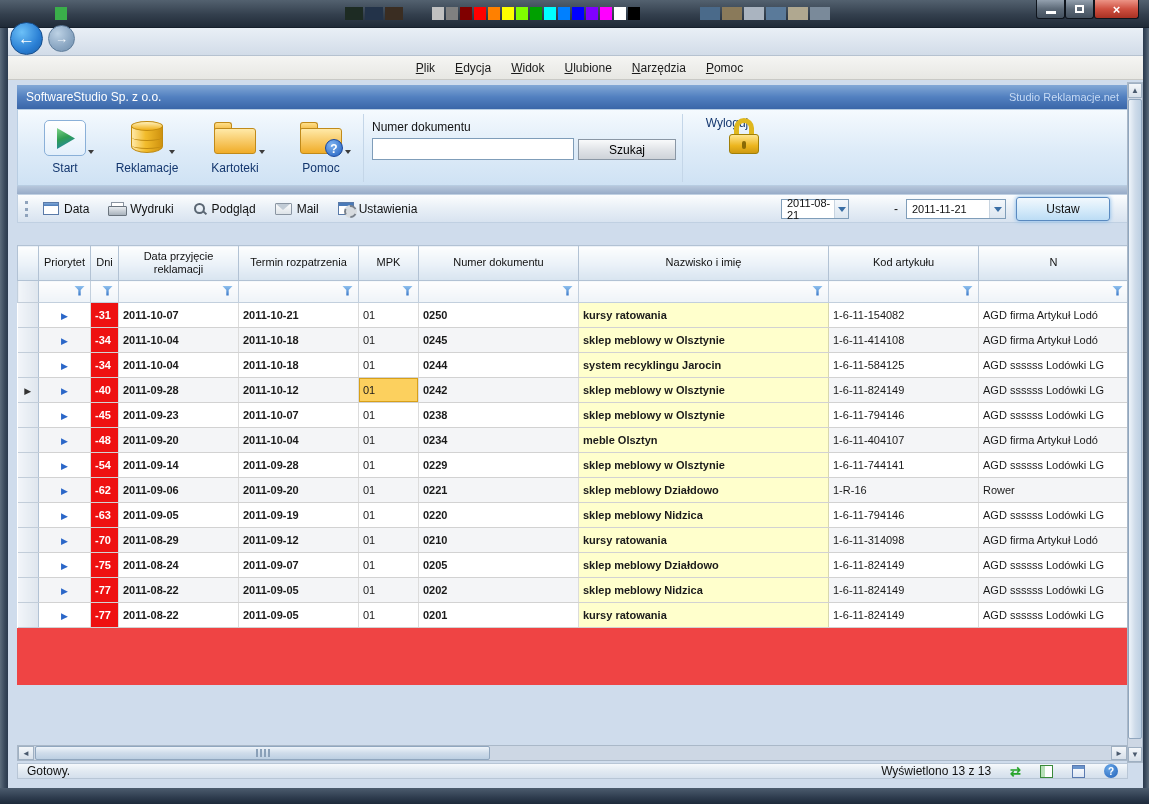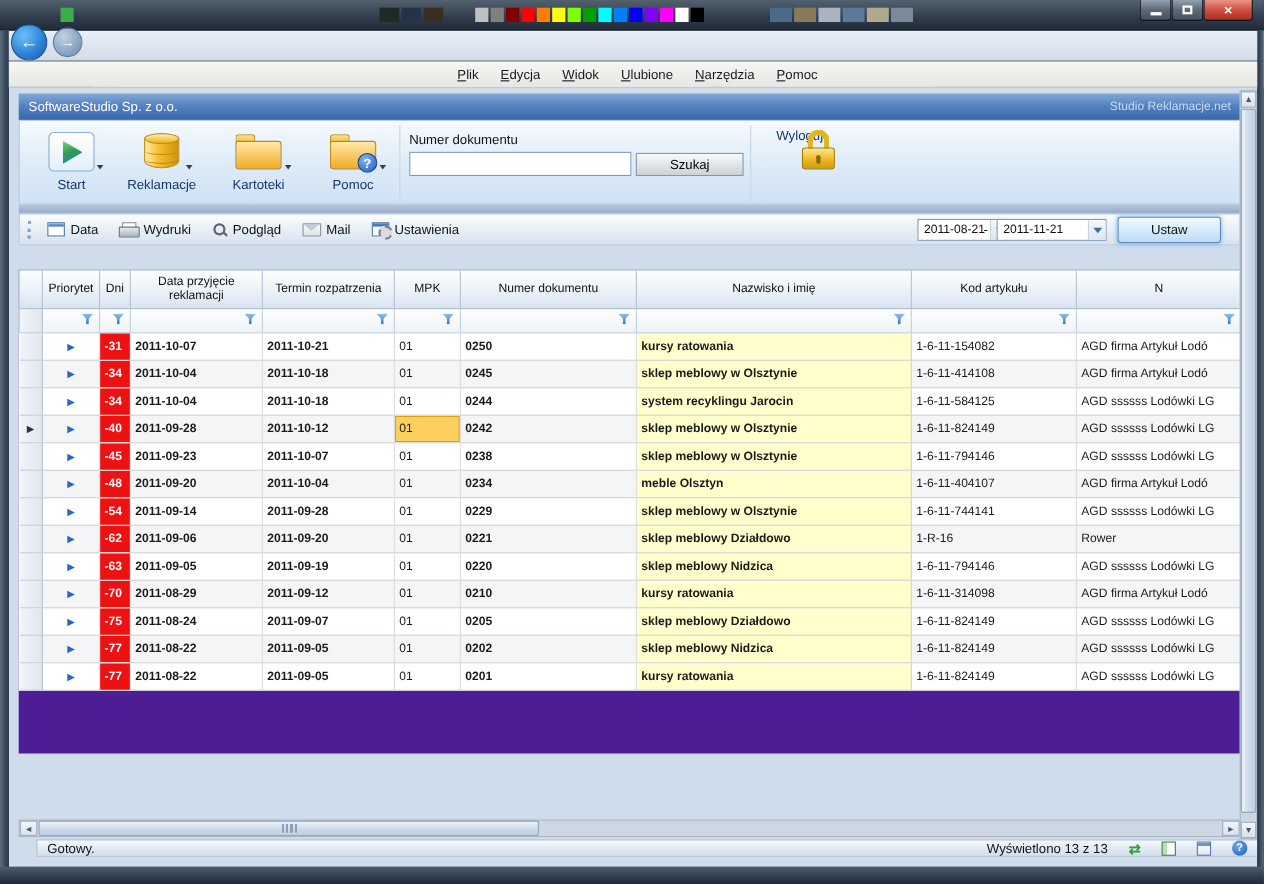--- a/index.html
+++ b/index.html
@@ -143,33 +143,33 @@
     border-left:7px solid transparent; border-right:7px solid transparent; border-top:6px solid #c2ccd6; margin-left:0.5px; }
   .settings-icon { width:16px; height:13px; border:1px solid #5a7aa8; background:#fff; position:relative; }
   .settings-icon::before { content:""; position:absolute; left:0; top:0; right:0; height:3px; background:#4a7ab8; }
   .settings-icon::after { content:""; position:absolute; right:-4px; bottom:-4px; width:9px; height:9px;
     border:2px dashed #7a828c; border-radius:50%; background:#d8dce0; }
   .date-combo { position:absolute; top:4px; height:20px; background:#fff; border:1px solid #7f9db9;
     display:flex; align-items:center; font-size:11px; padding-left:5px; color:#111; }
   .combo-arrow { margin-left:auto; width:16px; height:100%; display:flex; align-items:center; justify-content:center;
     border-left:1px solid #c8d4e0; background:linear-gradient(#f4f8fc,#dce6f0); }
   .combo-caret { width:0; height:0; border-top:5px solid #3a6ea5; border-left:4px solid transparent; border-right:4px solid transparent; }
-  .date1 { left:816px; width:83px; }
+  .date1 { left:763px; width:68px; }
   .date2 { left:888px; width:100px; }
   .date-dash { position:absolute; left:876px; top:7px; font-size:12px; color:#111; }
   .ustaw-btn { position:absolute; left:998px; top:2px; width:94px; height:24px;
     border:1px solid #5a8ac0; border-radius:3px;
     background:linear-gradient(#f2f8fd,#d7ecfa 50%,#bcdcf5); box-shadow:0 0 4px #7ab4e8;
     display:flex; align-items:center; justify-content:center; font-size:12px; color:#111; }
 
   .section-title { position:absolute; left:9px; top:143px; width:1111px; height:22px; background:#d7e3f1;
     display:flex; align-items:center; padding-left:7px; font-size:11px; color:#222; }
 
   
-  .grid-area { position:absolute; left:9px; top:165px; width:1111px; height:440px; background:#4c1d95; }
+  .grid-area { position:absolute; left:9px; top:165px; width:1111px; height:440px; background:#ef4444; }
   table.grid { width:1111px; border-collapse:collapse; table-layout:fixed; font-size:11px; background:#fff; }
   table.grid th { height:35px; background:linear-gradient(#fdfefe,#eaf1f8 55%,#d8e4f0);
     border:1px solid #b2c2d4; font-weight:normal; color:#111; text-align:center; line-height:1.2;
     padding:2px; overflow:hidden; }
   tr.filter-row td { height:22px; background:linear-gradient(#fefefe,#eef3f8); border:1px solid #c2cfdd;
     text-align:right; padding-right:5px; }
   .funnel { display:inline-block; width:11px; height:10px;
     background:linear-gradient(#8fc0ee,#3a78c8);
     clip-path:polygon(0 0,100% 0,61% 45%,61% 100%,39% 100%,39% 45%); }
   td.c-ind { background:linear-gradient(90deg,#f2f5f9,#dfe6ee) !important; border-right:1px solid #b2c2d4 !important;
@@ -200,21 +200,21 @@
   .vscroll { position:absolute; right:0; top:2px; width:16px; height:681px; background:#cdd7e4; border:1px solid #aab8c8; }
   .vs-btn { position:absolute; left:0; width:14px; height:15px; background:linear-gradient(#f4f7fa,#d7e0ea);
     border:1px solid #9fb0c2; display:flex; align-items:center; justify-content:center; font-size:8px; color:#4a5a6e; }
   .vs-up { top:0; } .vs-down { bottom:0; }
   .vs-thumb { position:absolute; left:0; top:16px; width:14px; height:640px;
     background:linear-gradient(90deg,#eef4fa,#cfdcea 50%,#bccfe2); border:1px solid #90a6be; border-radius:2px; }
 
   
   .statusbar { position:absolute; left:9px; top:683px; width:1111px; height:16px;
     background:linear-gradient(#f6f9fc,#e2eaf2 50%,#d4dfec); border:1px solid #b8c6d6;
-    display:flex; align-items:center; padding:0 9px; font-size:12px; color:#111;margin-left:16px; }
+    display:flex; align-items:center; padding:0 9px; font-size:12px; color:#111; }
   .status-right { margin-left:auto; display:flex; align-items:center; gap:19px; }
   .sync-icon { color:#28a42a; font-weight:bold; font-size:13px; line-height:1; }
   .excel-icon { width:13px; height:13px; border:1px solid #3a8a3a; background:linear-gradient(90deg,#b8e0b8 4px,#fff 4px); }
   .gridexp-icon { width:13px; height:13px; border:1px solid #5a7ab0; background:linear-gradient(#fff,#dce6f4);
     box-shadow:inset 0 3px 0 #6a94cc; }
   .help-icon { width:14px; height:14px; border-radius:50%; background:radial-gradient(circle at 35% 30%,#6aa8e8,#2060b8);
     color:#fff; font-size:10px; font-weight:bold; display:flex; align-items:center; justify-content:center; }
 </style>
 </head>
 <body>

